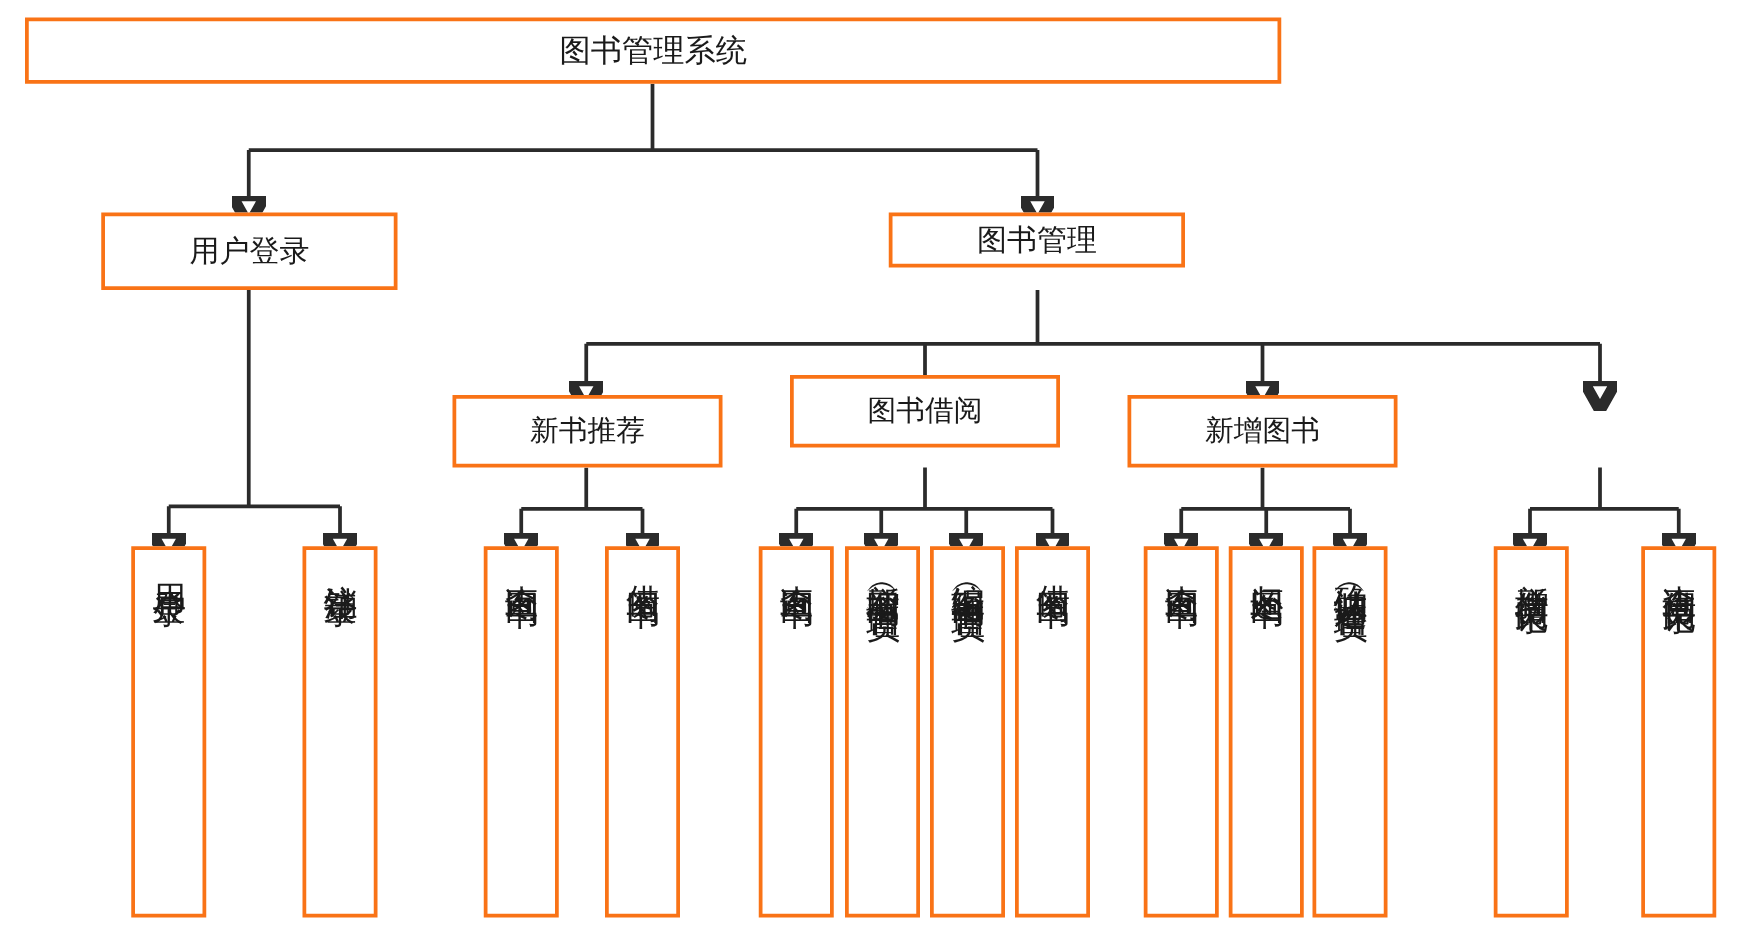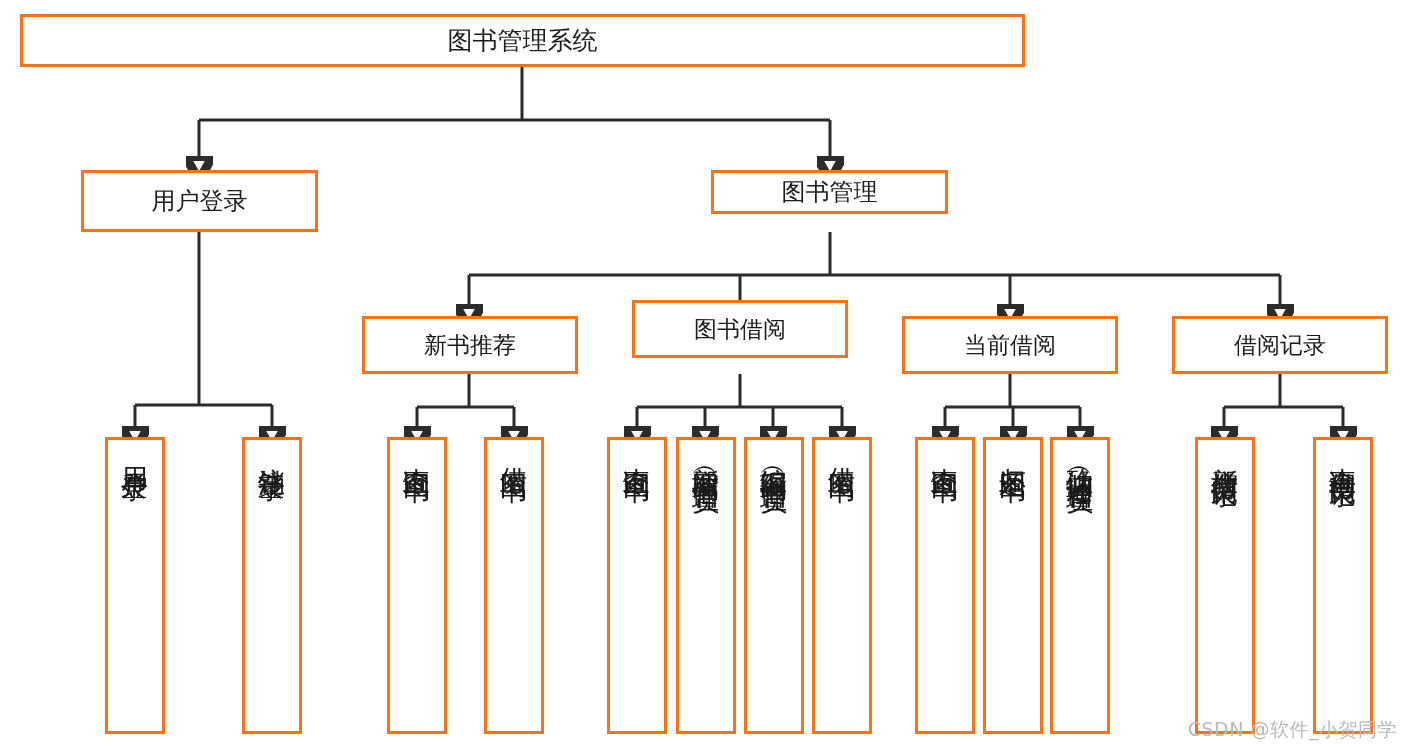--- a/index.html
+++ b/index.html
@@ -150,24 +150,21 @@
     <span class="label">图书管理</span>
   </div>
 
   <div class="node lvl2" style="left:362px; top:316px; width:216px; height:58px;">
     <span class="label">新书推荐</span>
   </div>
   <div class="node lvl2" style="left:632px; top:300px; width:216px; height:58px;">
     <span class="label">图书借阅</span>
   </div>
   <div class="node lvl2" style="left:902px; top:316px; width:216px; height:58px;">
-    <span class="label">当前借阅</span>
-  </div>
-  <div class="node lvl2" style="left:1172px; top:316px; width:216px; height:58px;">
-    <span class="label">借阅记录</span>
+    <span class="label">新增图书</span>
   </div>
 
   <div class="node leaf" style="left:105px; top:437px; width:60px; height:297px;">
     <span class="label">用户登录</span>
   </div>
   <div class="node leaf" style="left:242px; top:437px; width:60px; height:297px;">
     <span class="label">注销登录</span>
   </div>
 
   <div class="node leaf" style="left:387px; top:437px; width:60px; height:297px;">
@@ -200,15 +197,14 @@
     <span class="label">确认归还（管理员）</span>
   </div>
 
   <div class="node leaf" style="left:1195px; top:437px; width:60px; height:297px;">
     <span class="label">新增借阅记录</span>
   </div>
   <div class="node leaf" style="left:1313px; top:437px; width:60px; height:297px;">
     <span class="label">查询借阅记录</span>
   </div>
 
-  <div id="watermark">CSDN @软件_小贺同学</div>
 
 </div>
 
 </body></html>

